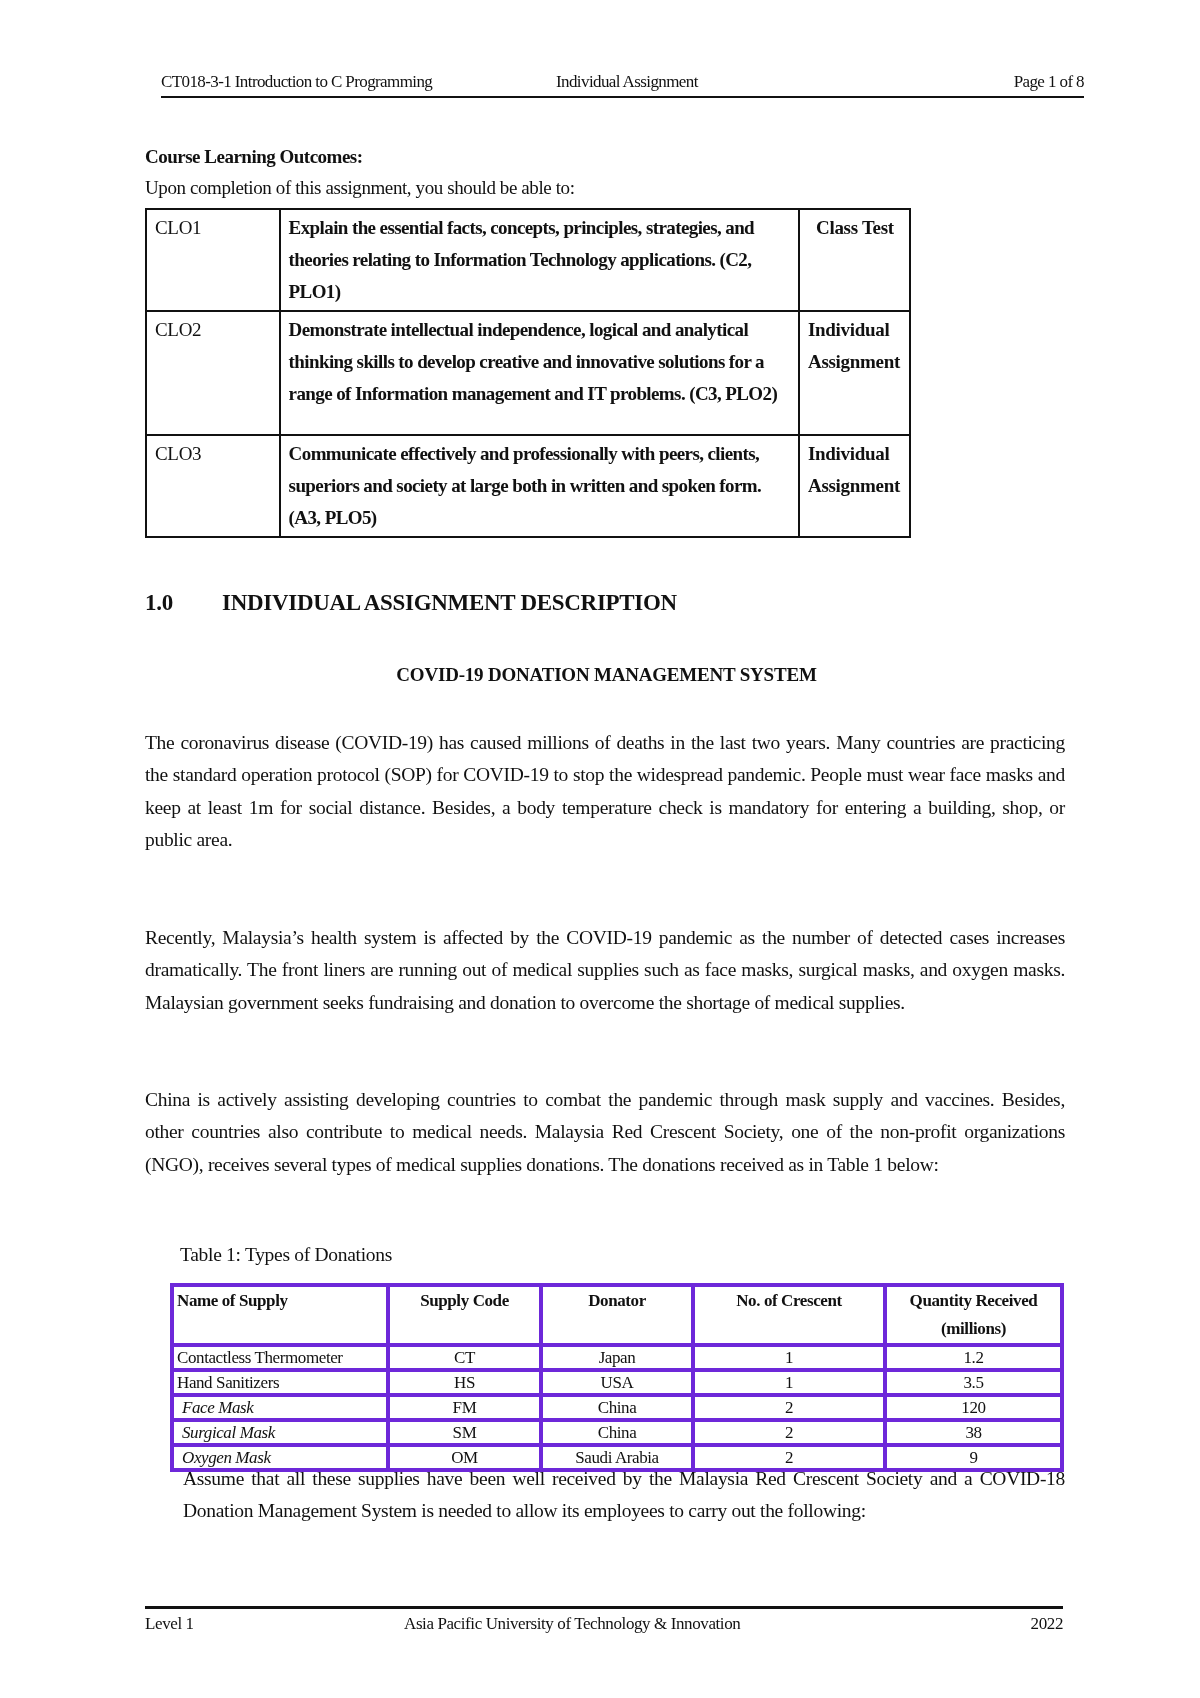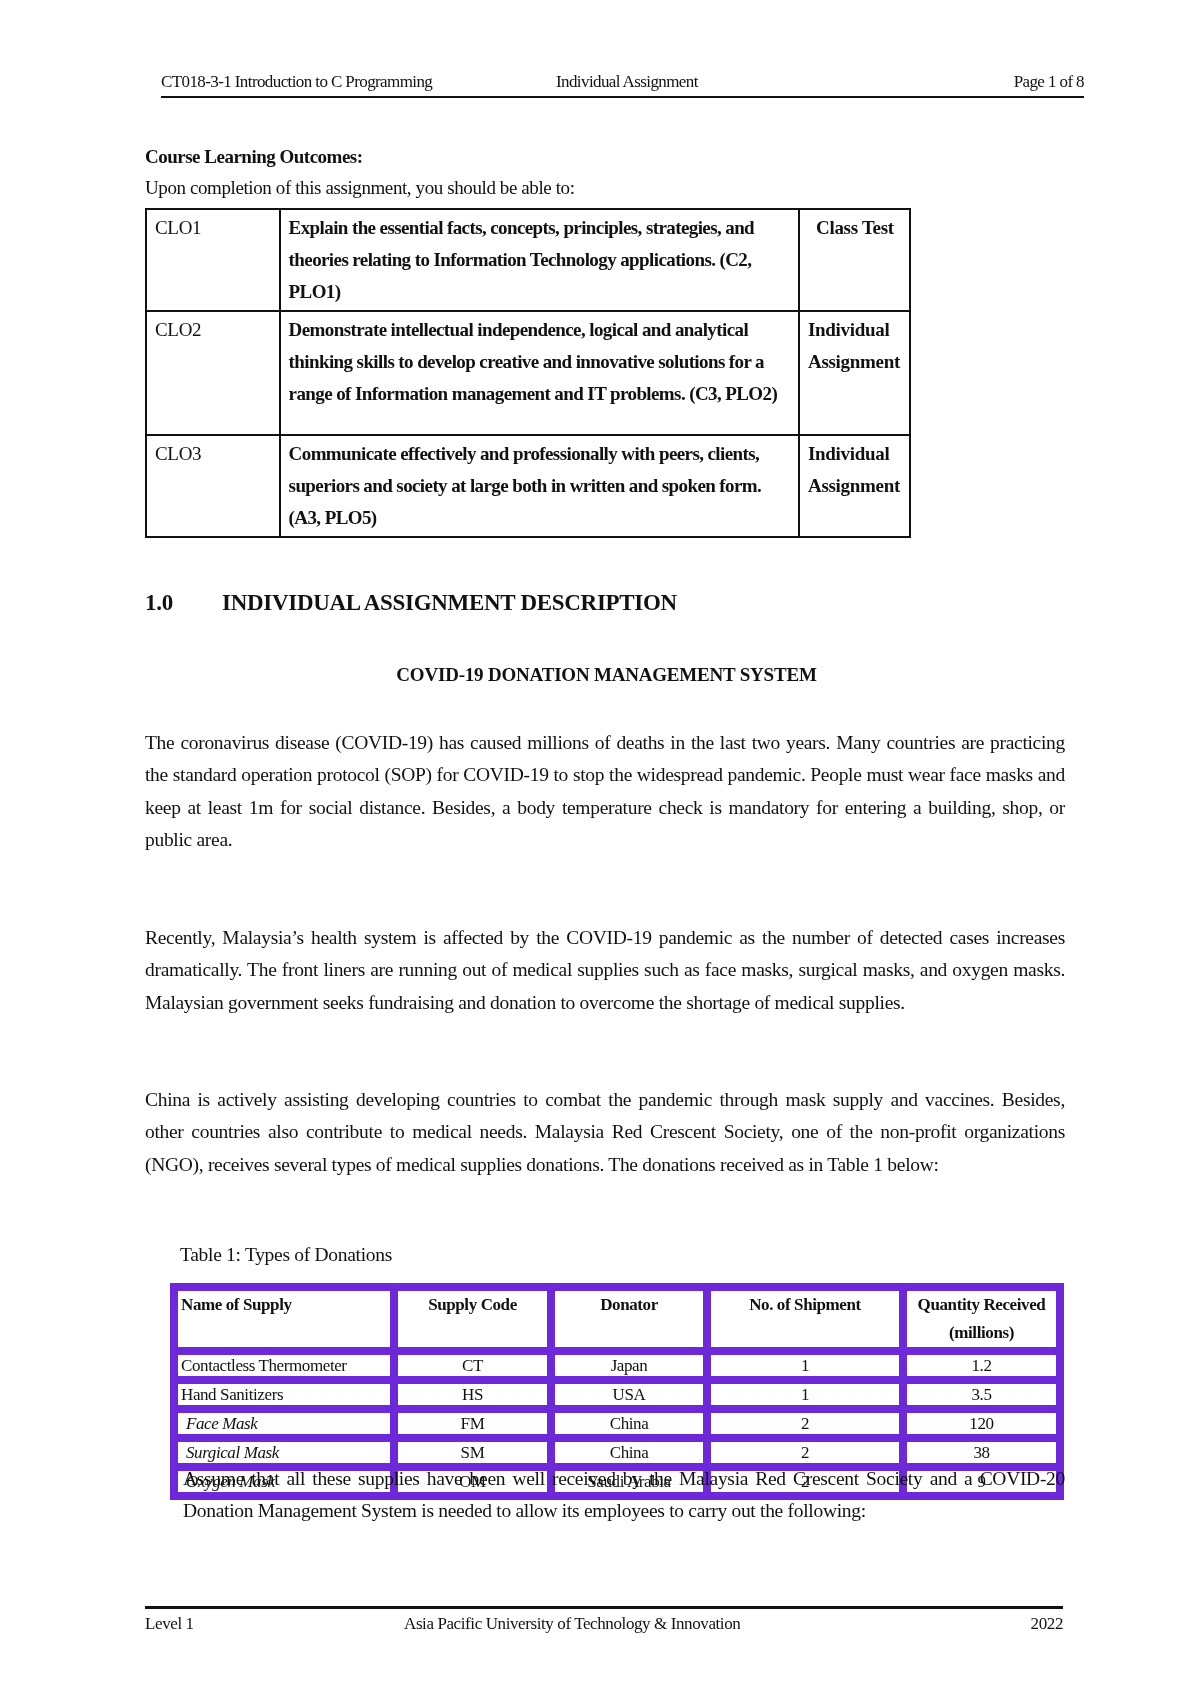--- a/index.html
+++ b/index.html
@@ -34,21 +34,21 @@
 
   .para { left: 145px; width: 920px; font-size: 19.5px; line-height: 32.3px; text-align: justify;
           letter-spacing: -0.3px; }
   .p1 { top: 727px; }
   .p2 { top: 922px; }
   .p3 { top: 1084px; }
 
   .caption { left: 180px; top: 1244px; font-size: 19.5px; letter-spacing: -0.3px; }
 
   table.don { left: 170px; top: 1283px; width: 894px; border-collapse: collapse; font-size: 17px; }
-  table.don th, table.don td { border: 8px solid #6d28d9; padding: 0 3px; line-height: 21px; letter-spacing: -0.4px; }
+  table.don th, table.don td { border: 4px solid #6d28d9; padding: 0 3px; line-height: 21px; letter-spacing: -0.4px; }
   table.don th { font-weight: bold; vertical-align: top; height: 54px; line-height: 28px; text-align: center; }
   table.don th.first { text-align: left; }
   table.don td { text-align: center; height: 20px; }
   table.don td.first { text-align: left; }
   table.don td.ind { padding-left: 8px; font-style: italic; }
 
   .p4 { left: 183px; top: 1463px; width: 882px; }
 
   .foot-rule { left: 145px; top: 1606px; width: 918px; height: 0; border-top: 3px solid #111; }
   .foot { left: 145px; top: 1614px; width: 918px; height: 24px; font-size: 17px; letter-spacing: -0.4px; }
@@ -98,21 +98,21 @@
 <div class="abs para p2">Recently, Malaysia’s health system is affected by the COVID-19 pandemic as the number of detected cases increases dramatically. The front liners are running out of medical supplies such as face masks, surgical masks, and oxygen masks. Malaysian government seeks fundraising and donation to overcome the shortage of medical supplies.</div>
 <div class="abs para p3">China is actively assisting developing countries to combat the pandemic through mask supply and vaccines. Besides, other countries also contribute to medical needs. Malaysia Red Crescent Society, one of the non-profit organizations (NGO), receives several types of medical supplies donations. The donations received as in Table 1 below:</div>
 
 <div class="abs caption">Table 1: Types of Donations</div>
 <table class="abs don">
   <tbody>
       <tr>
     <th class="first" style="width:206px">Name of Supply</th>
     <th style="width:143px">Supply Code</th>
     <th style="width:142px">Donator</th>
-    <th style="width:182px">No. of Shipment</th>
+    <th style="width:182px">No. of Crescent</th>
     <th>Quantity Received (millions)</th>
   </tr>
   <tr>
     <td class="first">Contactless Thermometer</td>
     <td>CT</td>
     <td>Japan</td>
     <td>1</td>
     <td>1.2</td>
   </tr>
   <tr>
@@ -139,20 +139,20 @@
   <tr>
     <td class="first ind">Oxygen Mask</td>
     <td>OM</td>
     <td>Saudi Arabia</td>
     <td>2</td>
     <td>9</td>
   </tr>
 </tbody>
   </table>
 
-<div class="abs para p4">Assume that all these supplies have been well received by the Malaysia Red Crescent Society and a COVID-20 Donation Management System is needed to allow its employees to carry out the following:</div>
+<div class="abs para p4">Assume that all these supplies have been well received by the Malaysia Red Crescent Society and a COVID-18 Donation Management System is needed to allow its employees to carry out the following:</div>
 
 <div class="abs foot-rule"></div>
 <div class="abs foot">
   <span class="f1">Level 1</span>
   <span class="f2">Asia Pacific University of Technology &amp; Innovation</span>
   <span class="f3">2022</span>
 </div>
 
 </body></html>

